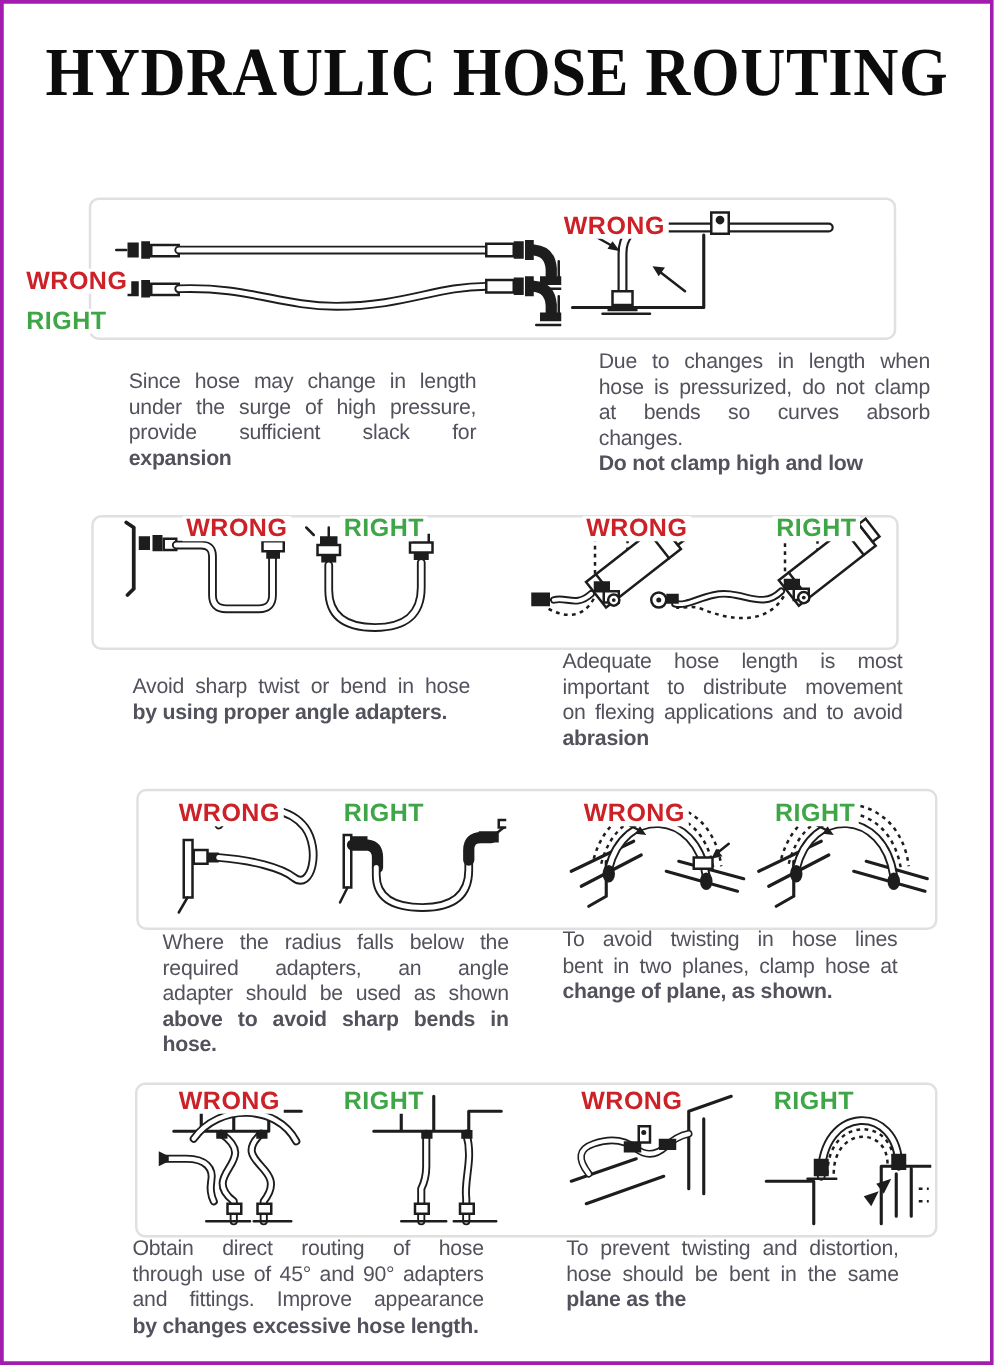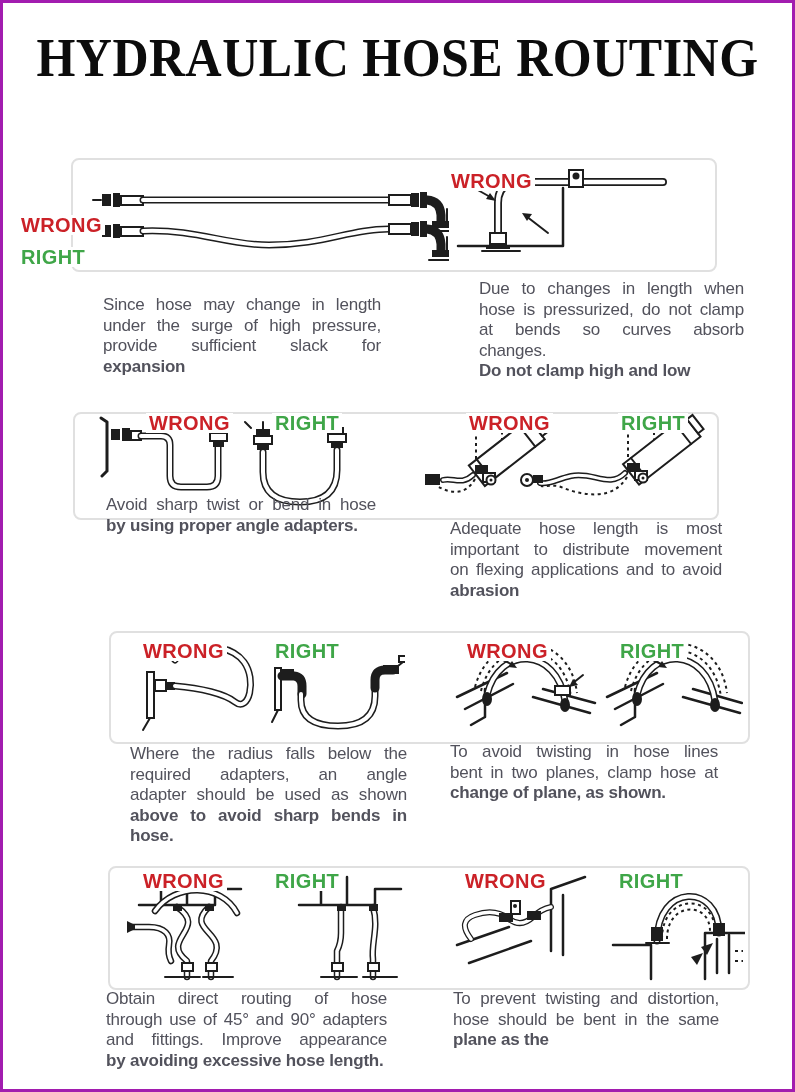--- a/index.html
+++ b/index.html
@@ -157,21 +157,21 @@
     <circle cx="222" cy="65" r="4.5" class="out"></circle>
       <circle cx="222" cy="65" r="1.5" class="blk"></circle>
     <path d="M204,60 C188,76 172,58 150,63 C136,66 128,72 119,70" class="ink s6"></path>
     <path d="M204,60 C188,76 172,58 150,63 C136,66 128,72 119,70" class="core c3"></path>
     <circle cx="106" cy="67" r="6" class="out"></circle>
       <circle cx="106" cy="67" r="2" class="blk"></circle>
     <rect x="112" y="62" width="10" height="8" class="blk"></rect>
     <path d="M206,64 C192,88 162,83 140,74 C132,71 126,74 120,73" class="dsh"></path>
   </svg>
 
-  <div class="cap" style="left:103px;top:492px;width:270px;">
+  <div class="cap" style="left:103px;top:536px;width:270px;">
     <div class="cl">Avoid sharp twist or bend in hose</div>
     <div class="cl cl-last">by using proper angle adapters.</div>
   </div>
   <div class="cap" style="left:447px;top:516px;width:272px;">
     <div class="cl">Adequate hose length is most</div>
     <div class="cl">important to distribute movement</div>
     <div class="cl">on flexing applications and to avoid</div>
     <div class="cl cl-last">abrasion</div>
   </div>
 
@@ -297,21 +297,21 @@
     <path d="M193,70 H216" class="ink t2"></path>
     <rect x="260" y="50" width="12" height="13" class="blk"></rect>
     <polygon points="238,84 250,80 244,92" class="blk"></polygon>
     <polygon points="248,74 260,70 254,82" class="blk"></polygon>
   </svg>
 
   <div class="cap" style="left:103px;top:986px;width:281px;">
     <div class="cl">Obtain direct routing of hose</div>
     <div class="cl">through use of 45° and 90° adapters</div>
     <div class="cl">and fittings. Improve appearance</div>
-    <div class="cl cl-last">by avoiding excessive hose length.</div>
+    <div class="cl cl-last">by changes excessive hose length.</div>
   </div>
   <div class="cap" style="left:450px;top:986px;width:266px;">
     <div class="cl">To prevent twisting and distortion,</div>
     <div class="cl">hose should be bent in the same</div>
     <div class="cl cl-last">plane as the</div>
   </div>
 
 </div>
 
 </body></html>

